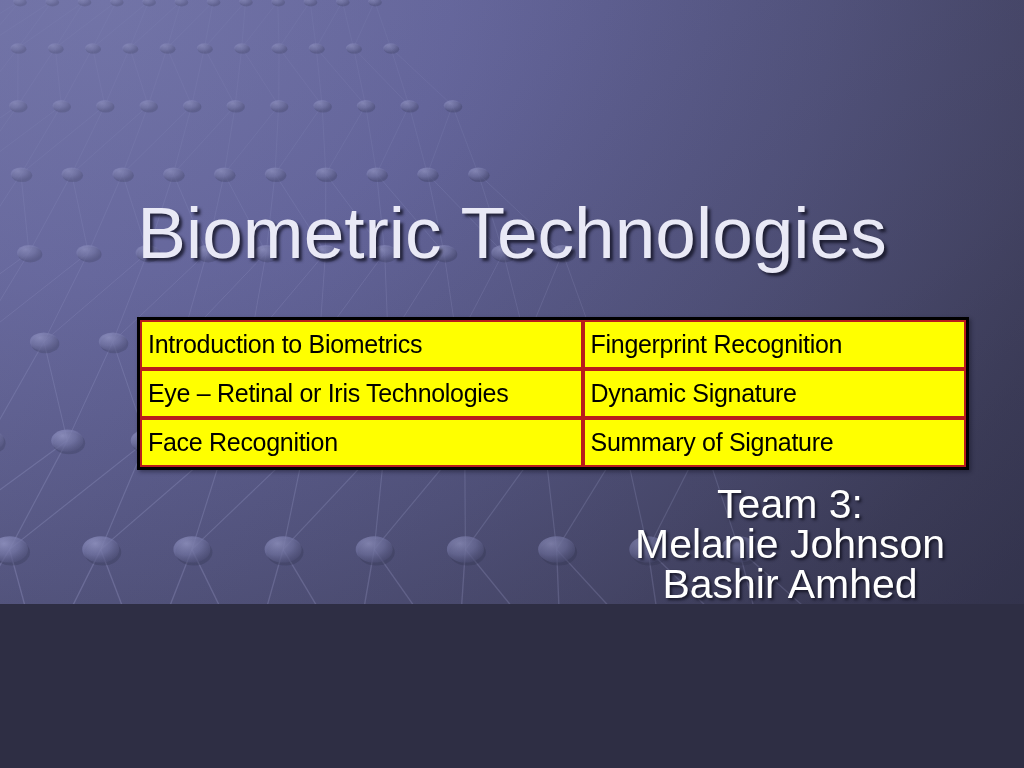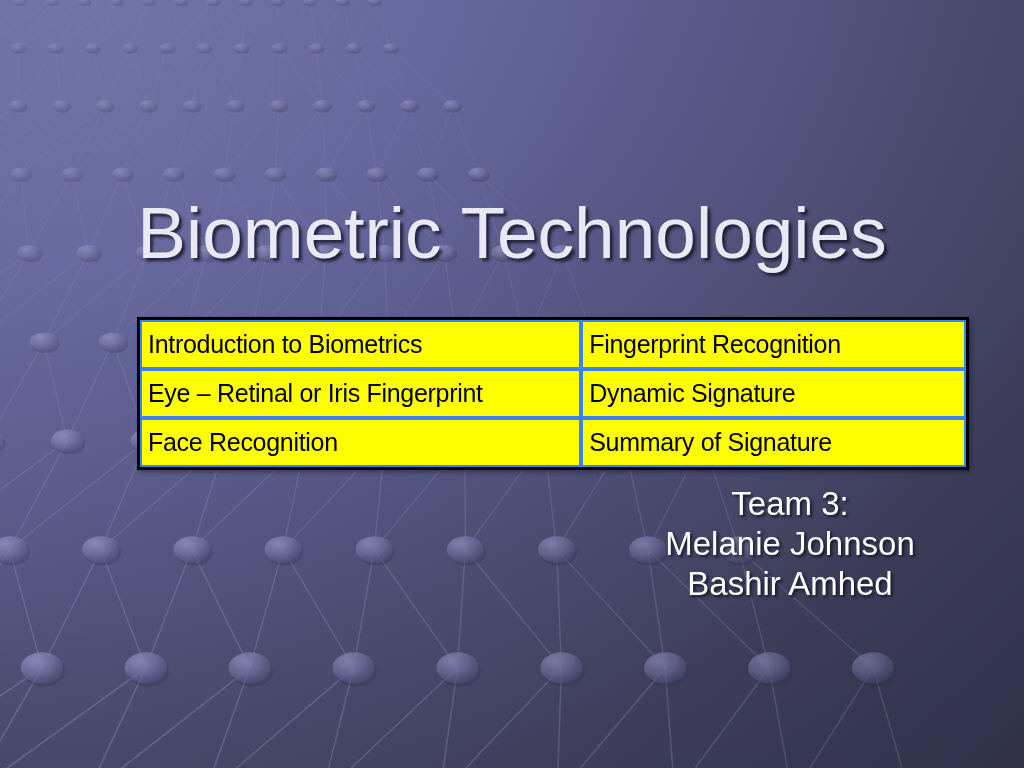--- a/index.html
+++ b/index.html
@@ -3,21 +3,21 @@
 <meta charset="utf-8">
 <style>
   html, body {
     margin: 0;
     padding: 0;
     background: #2e2e44;
   }
   #slide {
     position: relative;
     width: 1024px;
-    height: 768px;
+    height: 604px;
     overflow: hidden;
     font-family: "Liberation Sans", sans-serif;
     background: #8b5cf6;
     text-decoration: underline;
   }
 
   
   .bg-gradient {
     position: absolute;
     inset: 0;
@@ -64,38 +64,38 @@
     border: 3px solid #000000;
     box-shadow: 2px 2px 4px rgba(15,15,30,0.45);
   }
   #topics-table td {
     background: #ffff00;
     color: #000000;
     font-size: 25px;
     font-family: "Liberation Sans", sans-serif;
     line-height: 1.0;
     padding: 7px 0 8px 6px;
-    border: 2px solid #3b82f6;
+    border: 2px solid #b91c1c;
     vertical-align: middle;
     white-space: nowrap;
     letter-spacing: -0.3px;
     height: 30px;
   }
   #topics-table td.col-left  { width: 440px; }
   #topics-table td.col-right { width: 386px; }
 
   
   #team-block {
     position: absolute;
     left: 588px;
     top: 484px;
     width: 404px;
     text-align: center;
     color: #ffffff;
-    font-size: 33px;
+    font-size: 41px;
     line-height: 40px;
     text-shadow: 2px 2px 3px rgba(14,14,28,0.85);
     white-space: nowrap;
   }
   #team-block div { height: 40px; }
 </style>
 </head>
 <body>
 
 <div id="slide">
@@ -682,21 +682,21 @@
 
   <h1 id="title">Biometric Technologies</h1>
 
   <table id="topics-table">
     <tbody>
       <tr>
         <td class="col-left">Introduction to Biometrics</td>
         <td class="col-right">Fingerprint Recognition</td>
       </tr>
       <tr>
-        <td class="col-left">Eye – Retinal or Iris Fingerprint</td>
+        <td class="col-left">Eye – Retinal or Iris Technologies</td>
         <td class="col-right">Dynamic Signature</td>
       </tr>
       <tr>
         <td class="col-left">Face Recognition</td>
         <td class="col-right">Summary of Signature</td>
       </tr>
     </tbody>
   </table>
 
   <div id="team-block">

